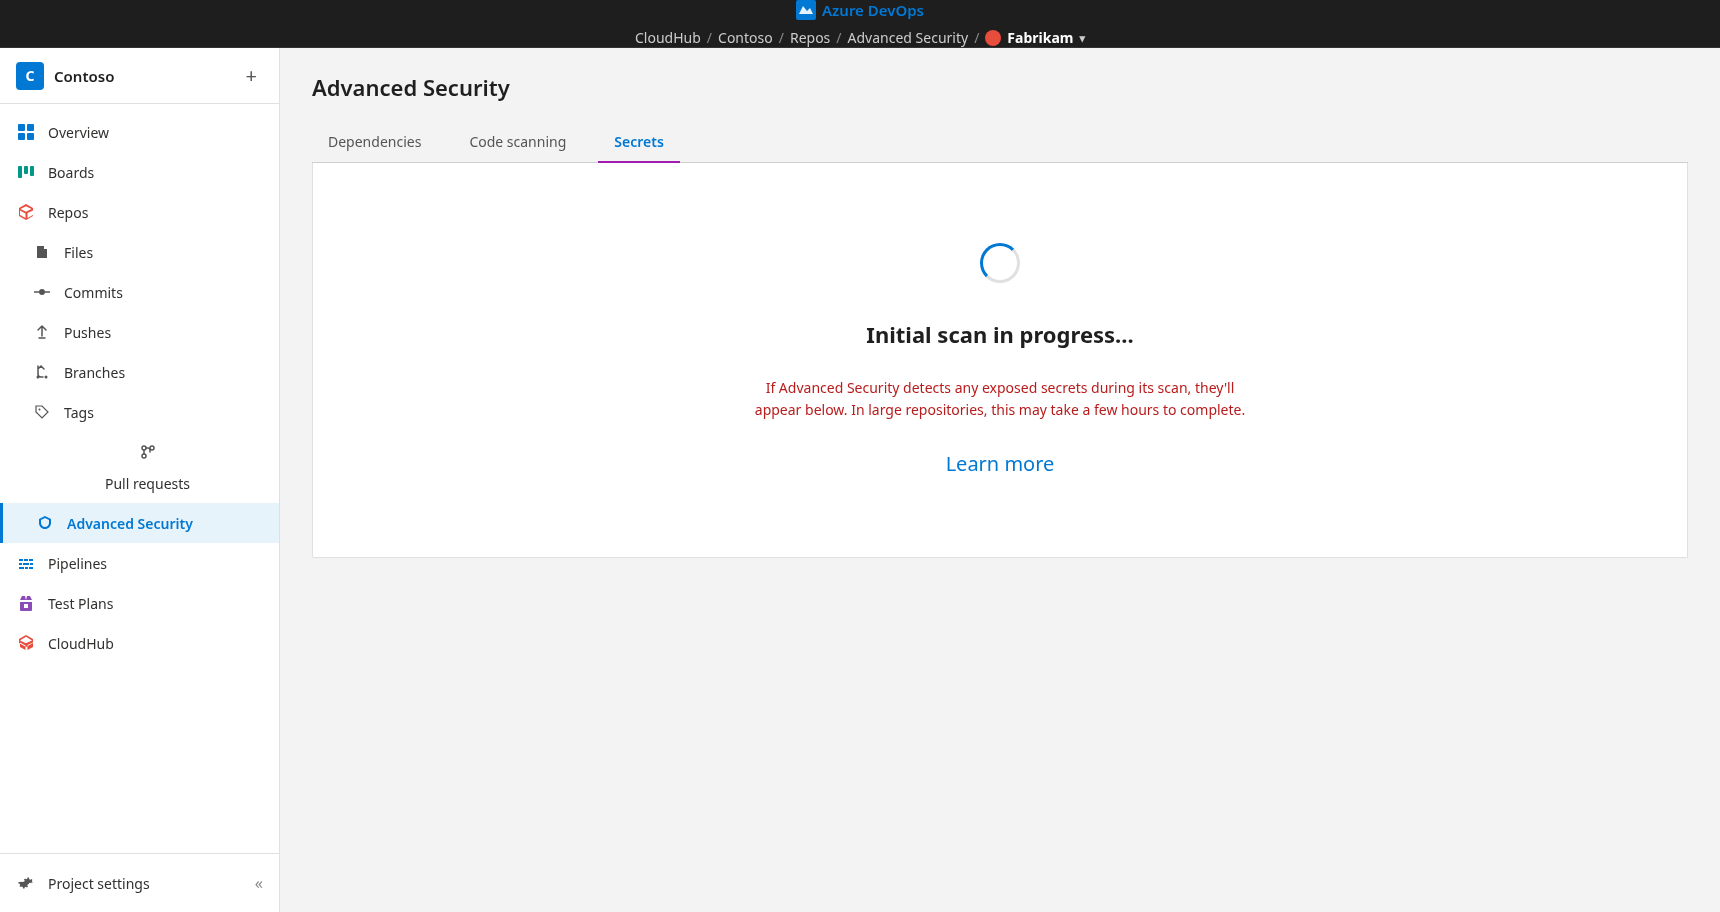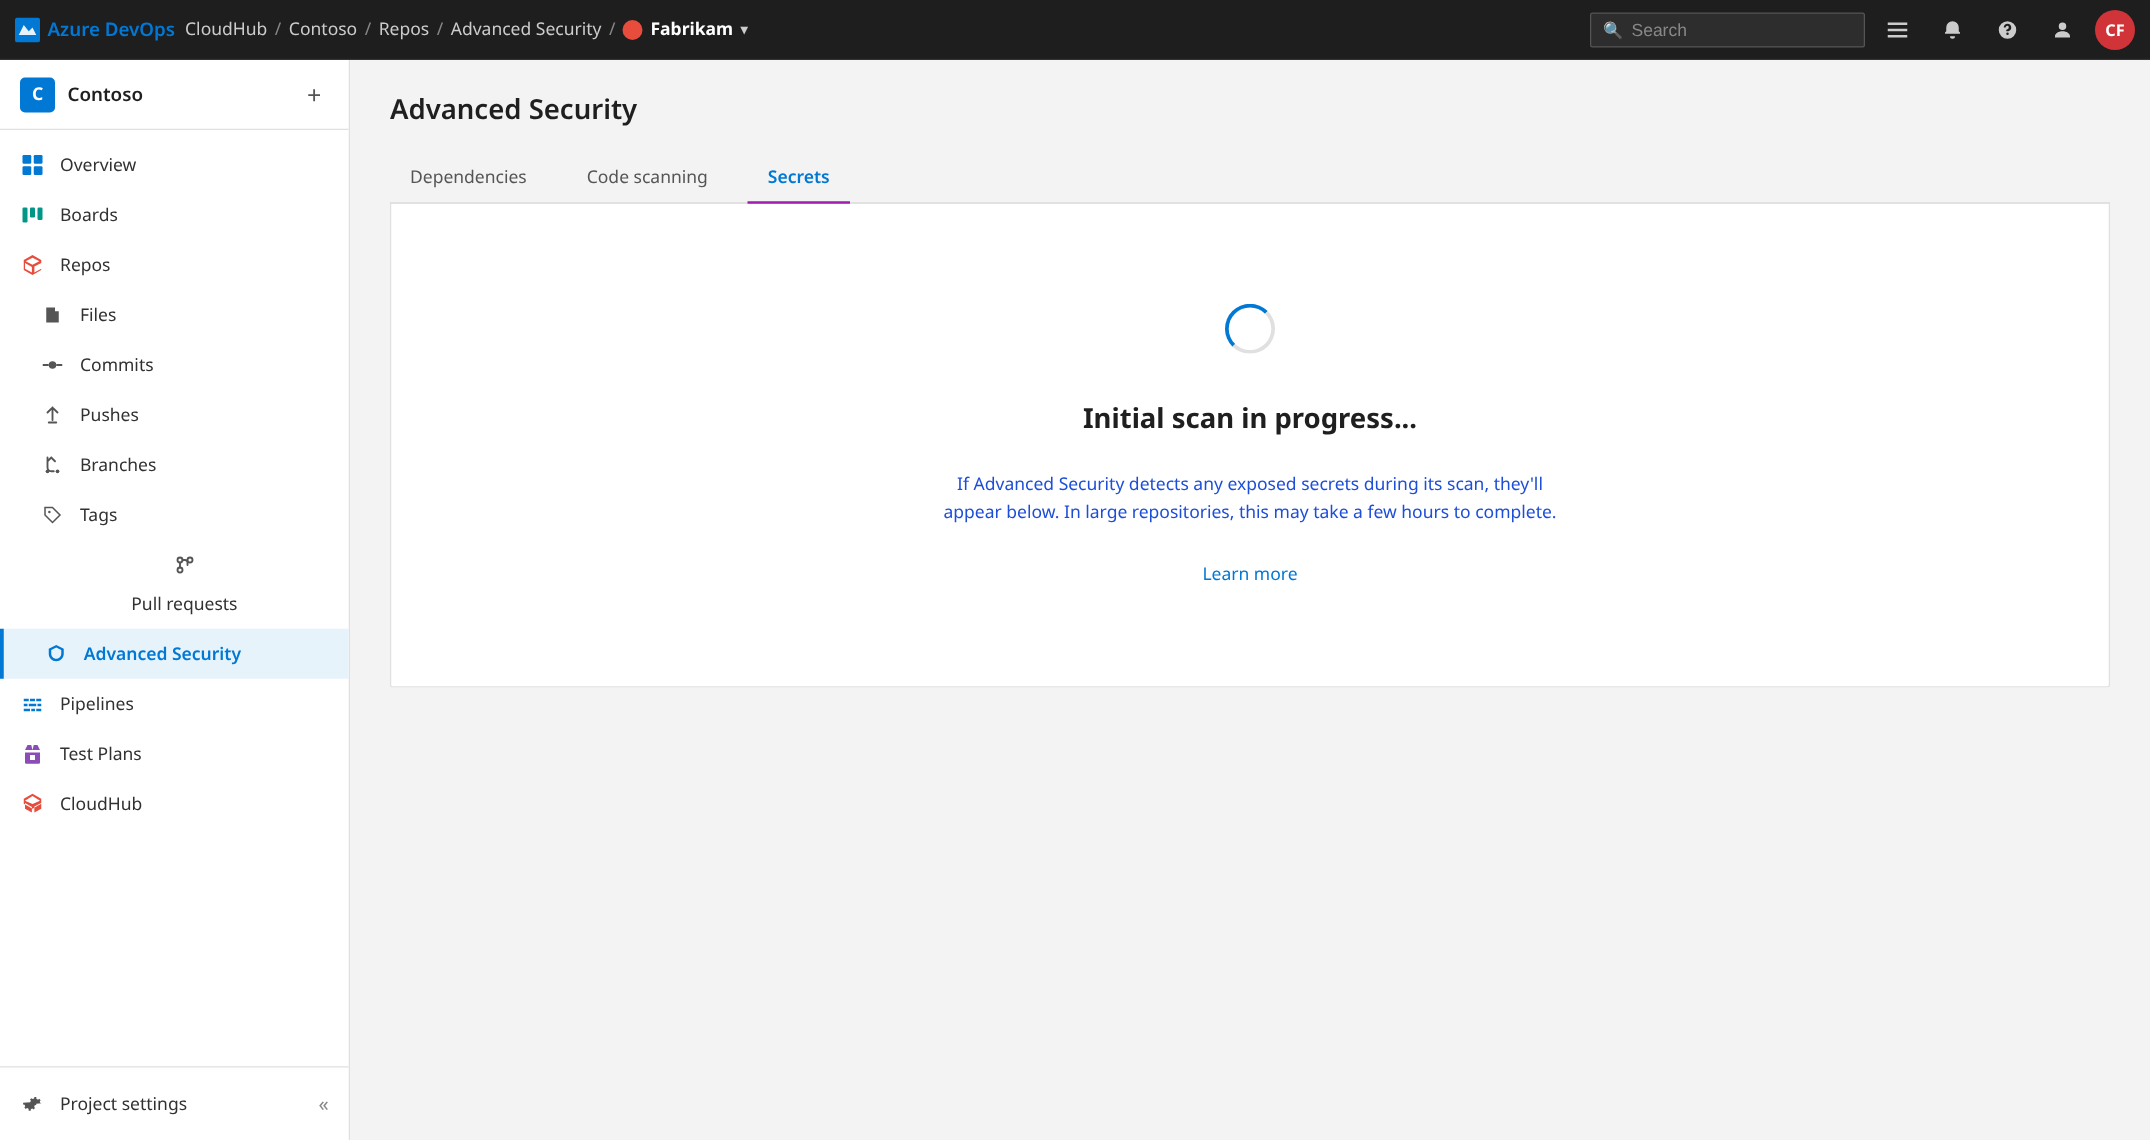--- a/index.html
+++ b/index.html
@@ -8,20 +8,21 @@
     
     .topnav {
       height: 48px;
       background: #1e1e1e;
       display: flex;
       align-items: center;
       padding: 0 12px;
       gap: 8px;
       flex-shrink: 0;
       border-bottom: 1px solid #333;
+      flex-direction: column;
     }
     .topnav-logo {
       display: flex; align-items: center; gap: 6px; color: #fff; font-weight: 600; font-size: 15px; cursor: pointer;
     }
     .topnav-logo svg { width: 20px; height: 20px; }
     .topnav-brand { color: #0078d4; font-weight: 600; }
     .topnav-breadcrumb {
       display: flex; align-items: center; gap: 4px; color: #ccc; font-size: 14px;
     }
     .topnav-breadcrumb a { color: #ccc; text-decoration: none; cursor: pointer; }
@@ -115,22 +116,22 @@
     .spinner-container { margin-bottom: 24px; }
     .spinner {
       width: 40px; height: 40px; border: 3px solid #e0e0e0;
       border-top-color: #0078d4; border-left-color: #0078d4;
       border-radius: 50%;
       animation: spin 1s linear infinite;
     }
     @keyframes spin { to { transform: rotate(360deg); } }
 
     .scan-title { font-size: 22px; font-weight: 700; margin-bottom: 16px; color: #1f1f1f; text-align: center; }
-    .scan-desc { color: #1d4ed8; font-size: 14px; text-align: center; max-width: 500px; line-height: 1.6; margin-bottom: 16px; }
-    .learn-more-link { color: #0078d4; text-decoration: none; font-size: 14px; cursor: pointer; }
+    .scan-desc { color: #b91c1c; font-size: 14px; text-align: center; max-width: 500px; line-height: 1.6; margin-bottom: 16px; }
+    .learn-more-link { color: #0078d4; text-decoration: none; font-size: 20px; cursor: pointer; }
 
     
     .icon-overview { color: #0078d4; }
     .icon-boards { color: #009688; }
     .icon-repos { color: #e74c3c; }
     .icon-pipelines { color: #0078d4; }
     .icon-testplans { color: #8b4cb8; }
     .icon-artifacts { color: #e74c3c; }
     .icon-settings { color: #555; }
   </style>

